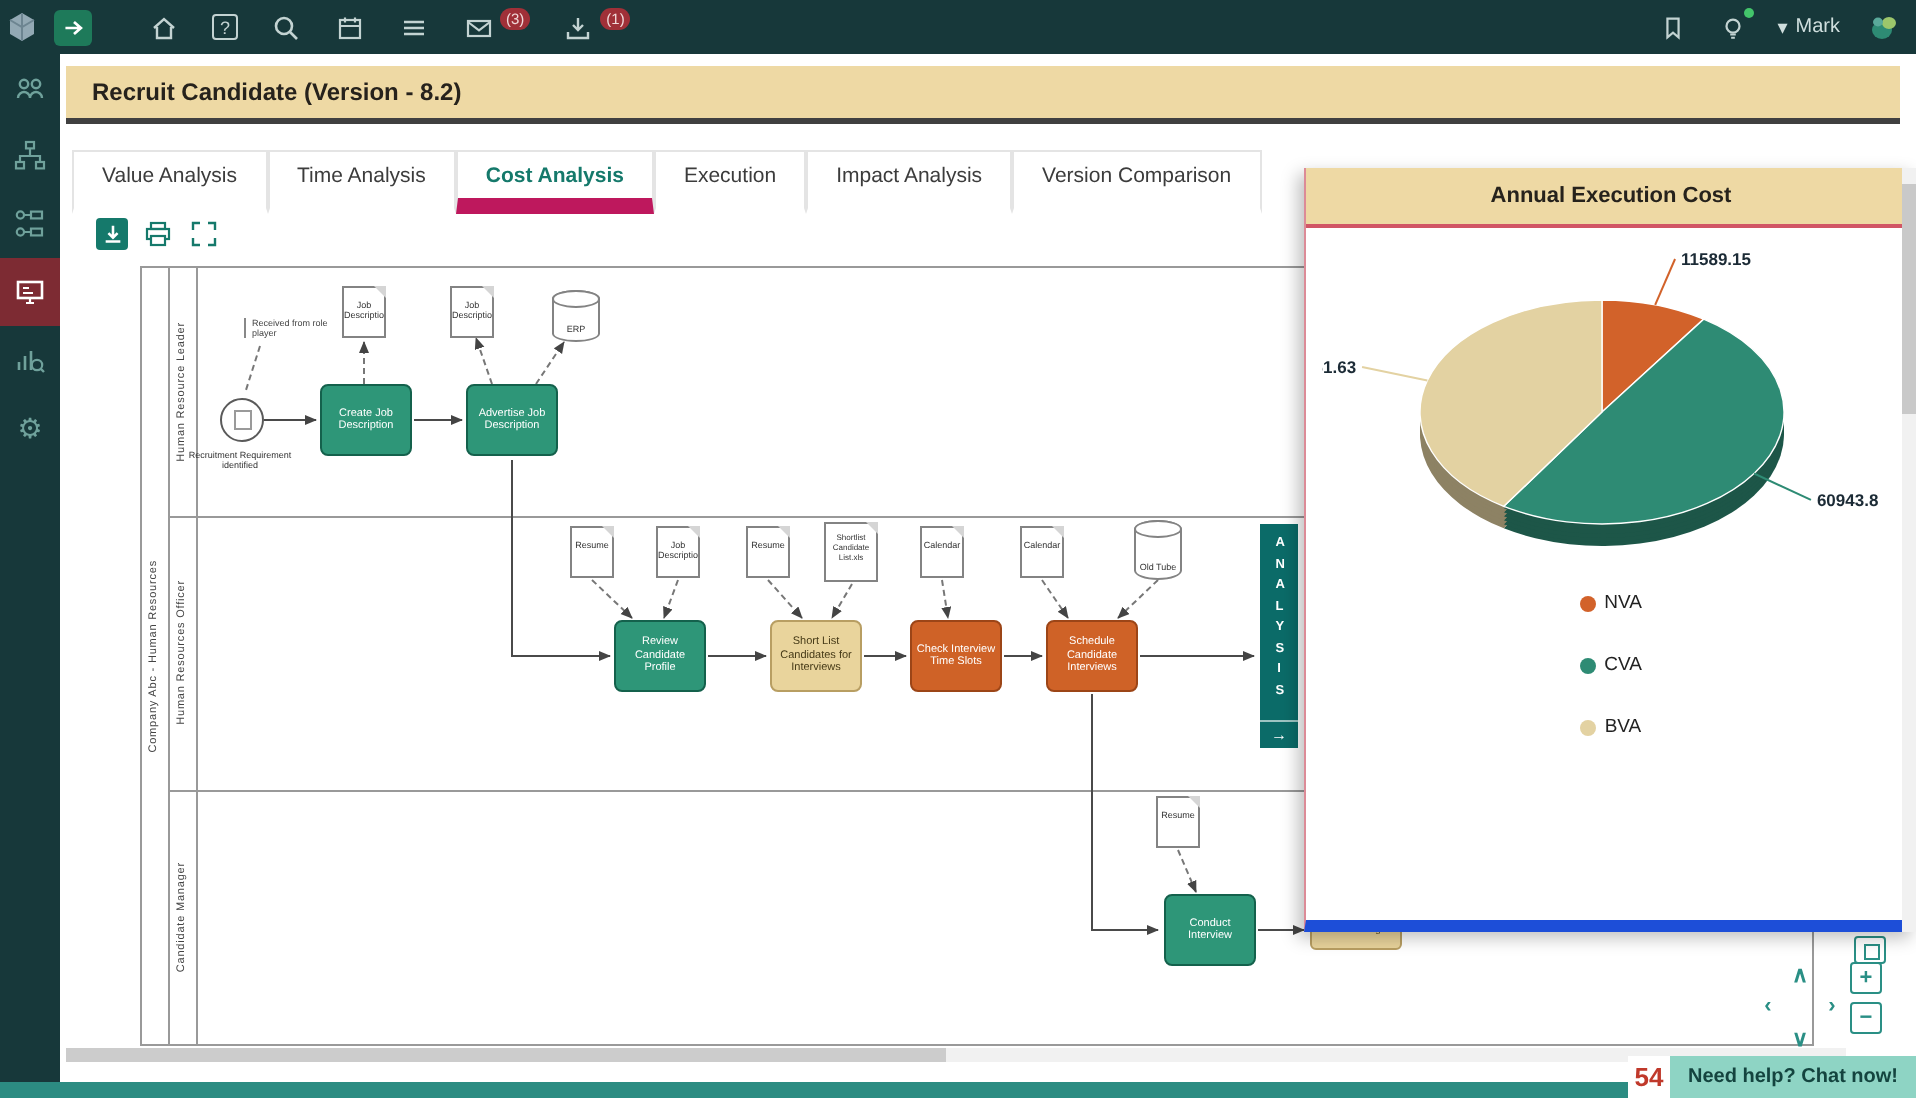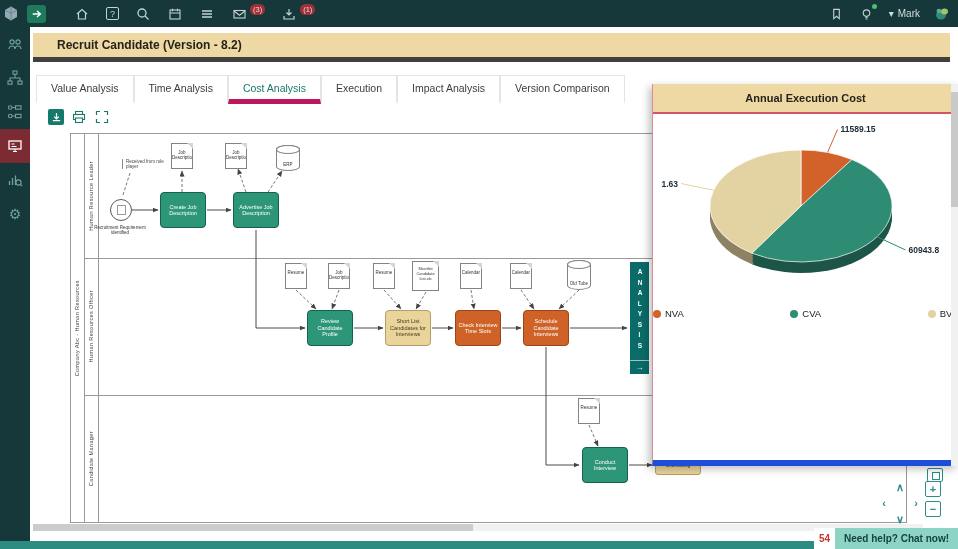--- a/index.html
+++ b/index.html
@@ -20,24 +20,24 @@
   .green-dot { position:absolute; right:-2px; top:-2px; width:5px; height:5px; border-radius:50%; background:#43c56b; }
 
   
   .sidebar { position:absolute; left:0; top:27px; width:30px; height:514px; background:#17383a; z-index:7; }
   .sb-item { width:30px; height:34px; display:flex; align-items:center; justify-content:center; cursor:pointer; }
   .sb-item.active { background:#7d2b33; }
   .gear-glyph { color:#6fa19b; font-size:14px; line-height:14px; }
 
   
   .main { position:absolute; left:30px; top:27px; width:928px; height:514px; background:#fff; }
-  .titlebar { position:absolute; left:3px; top:6px; right:8px; height:29px; background:#eed9a4; border-bottom:5px solid #404040; display:flex; align-items:center; padding-left:24px; font-size:12px; font-weight:bold; color:#26221c; }
+  .titlebar { position:absolute; left:3px; top:6px; right:8px; height:29px; background:#eed9a4; border-bottom:3px solid #404040; display:flex; align-items:center; padding-left:13px; font-size:12px; font-weight:bold; color:#26221c; }
   .tabs { position:absolute; left:6px; top:48px; display:flex; }
   .tab { background:#fff; border:1px solid #e4e4e4; border-bottom:3px solid transparent; padding:6px 14px 5px; font-size:10.5px; color:#3c3c3c; cursor:pointer; white-space:nowrap; }
-  .tab.active { color:#15796b; font-weight:normal; border-bottom:5px solid #be185d;text-align:right; }
+  .tab.active { color:#15796b; font-weight:bold; border-bottom:8px solid #be185d;text-align:right; }
 
   
   .dtb { position:absolute; left:18px; top:82px; display:flex; gap:7px; }
   .dtb-btn { width:16px; height:16px; display:flex; align-items:center; justify-content:center; cursor:pointer; border-radius:2px; }
   .dtb-btn.fill { background:#15796b; }
 
   
   .dgm { position:absolute; left:40px; top:106px; width:838px; height:391px; background:#fff; }
   .dgm svg.wires { position:absolute; left:0; top:0; }
   .vstrip { position:absolute; display:flex; align-items:center; justify-content:center; }
@@ -60,38 +60,38 @@
   .analysis { position:absolute; left:560px; top:129px; width:19px; height:112px; background:#0b6b68; color:#fff; display:flex; flex-direction:column; align-items:center; justify-content:space-between; padding:5px 0 2px; z-index:2; cursor:pointer; }
   .an-text { width:1ch; word-break:break-all; font-size:6.5px; line-height:10.5px; text-align:center; font-weight:bold; }
   .an-arrow { font-size:8px; border-top:1px solid rgba(255,255,255,.6); width:100%; text-align:center; padding-top:2px; }
 
   
   .panel { position:absolute; left:652px; top:84px; width:306px; height:382px; background:#fff; z-index:5; border-left:1px solid #dc8b97; border-bottom:6px solid #1d4ed8; box-shadow:-3px 3px 8px rgba(0,0,0,.25); }
   .panel-hd { height:30px; background:#eed9a4; border-bottom:2px solid #d15565; display:flex; align-items:center; justify-content:center; font-size:11px; font-weight:bold; color:#26221c; }
   .panel-title { margin-top:14px; text-align:center; font-size:13.5px; color:#3a4f63; }
   .panel-total { margin-top:6px; text-align:center; font-size:12.5px; color:#3a4f63; }
   .pie-wrap { margin:4px auto 0; width:290px; height:178px; }
-  .legend { display:flex; justify-content:space-between; gap:20px; margin-top:12px; font-size:9.5px; color:#222; align-items:center; }
+  .legend { display:flex; justify-content:flex-start; gap:20px; font-size:9.5px; color:#222; align-items:center;flex-direction:column; }
   .legend-item { display:flex; align-items:center; gap:4px; }
   .legend-dot { width:8px; height:8px; border-radius:50%; display:inline-block; }
 
   
   .hscroll { position:absolute; left:3px; top:497px; width:890px; height:7px; background:#f1f1f1; }
   .hscroll .thumb { position:absolute; left:0; top:0; width:440px; height:7px; background:#ccc; cursor:pointer; }
   .vscroll { position:absolute; right:0; top:84px; width:7px; height:382px; background:#f1f1f1; z-index:6; }
   .vscroll .thumb { position:absolute; top:8px; left:0; width:7px; height:115px; background:#c9c9c9; cursor:pointer; }
   .zbtn { position:absolute; width:16px; height:16px; display:flex; align-items:center; justify-content:center; color:#2a8f85; font-size:11px; font-weight:bold; cursor:pointer; background:transparent; }
   .zbtn.boxed { border:1px solid #2a8f85; background:#fff; border-radius:2px; }
   .corner-btn { position:absolute; width:16px; height:14px; border:1px solid #2a8f85; background:#fff; border-radius:2px; cursor:pointer; }
   .corner-btn::after { content:""; position:absolute; left:4px; top:3px; width:6px; height:6px; border:1px solid #2a8f85; }
 
   
   .bottom-strip { position:absolute; left:0; bottom:0; width:958px; height:8px; background:#2c8c82; z-index:6; }
   .helpbar { position:absolute; right:0; bottom:0; height:21px; display:flex; align-items:stretch; z-index:9; cursor:pointer; }
-  .help-logo { width:21px; background:#fff; display:flex; align-items:center; justify-content:center; color:#c0392b; font-size:10px; font-weight:bold; }
+  .help-logo { width:21px; background:#fff; display:flex; align-items:center; justify-content:center; color:#c0392b; font-size:13px; font-weight:bold; }
   .help-text { background:#8ed4c4; color:#14443f; font-size:10px; font-weight:bold; display:flex; align-items:center; padding:0 9px; }
 
   svg { display:block; }
 </style>
 </head>
 <body>
 
 <div class="app">
 
   <header class="topbar">

